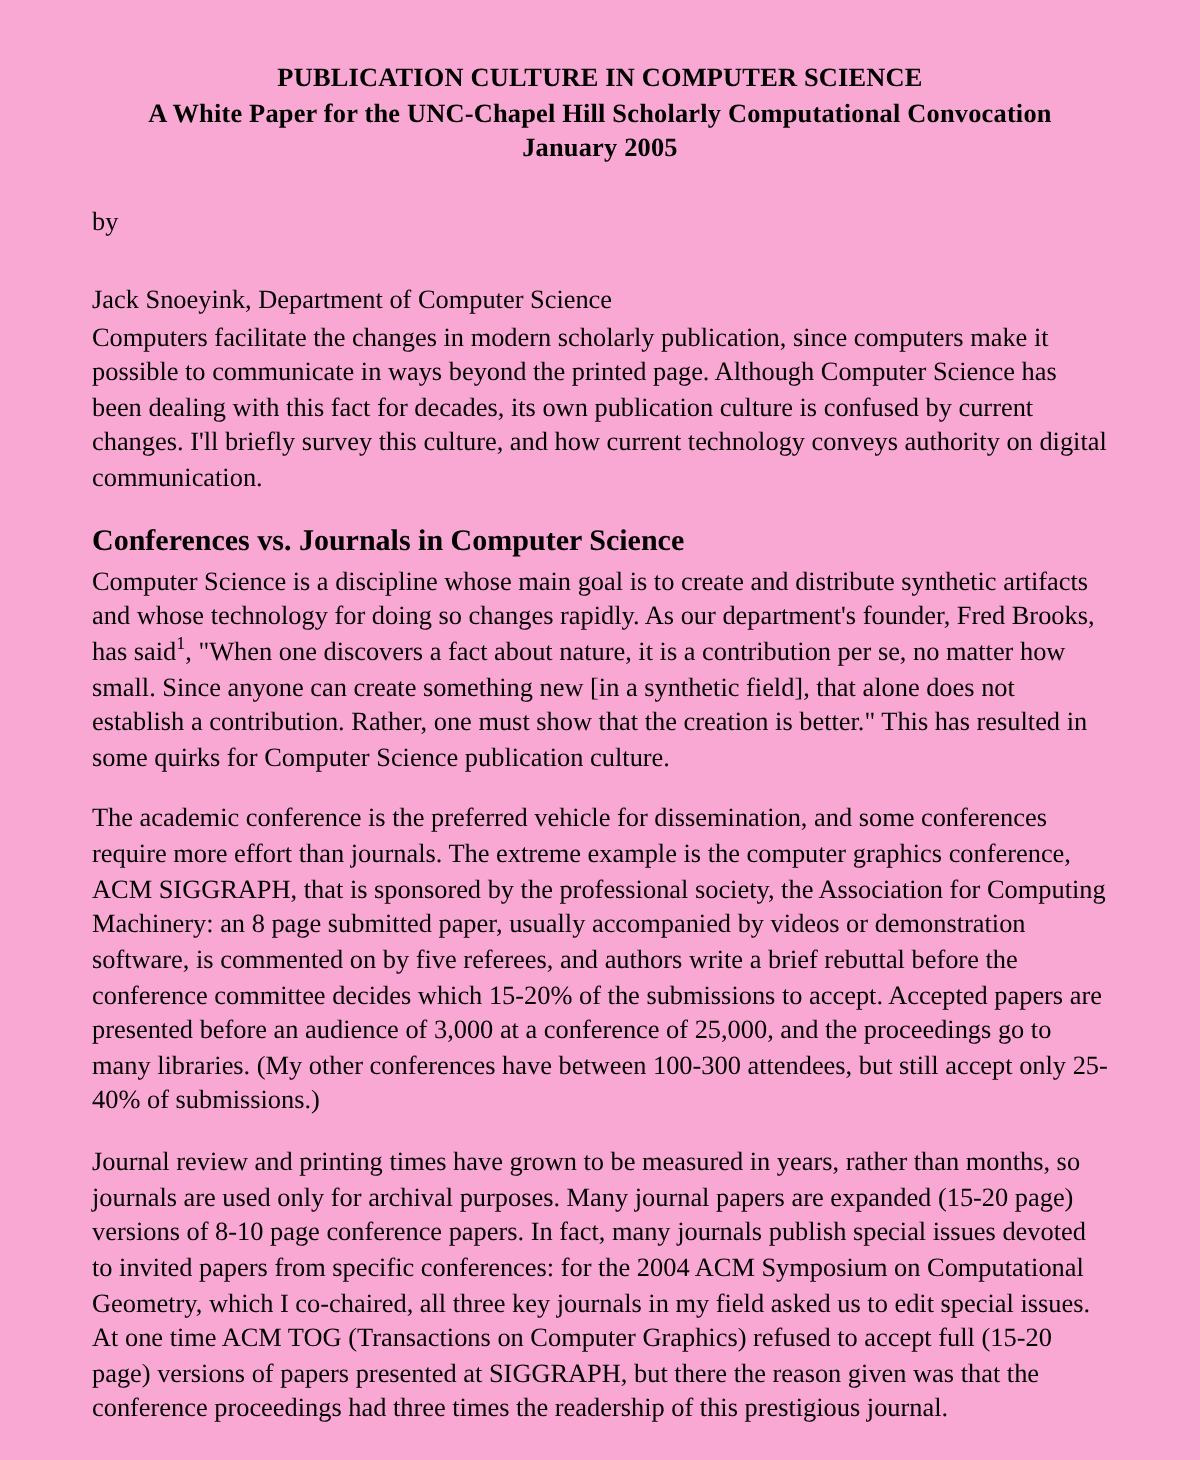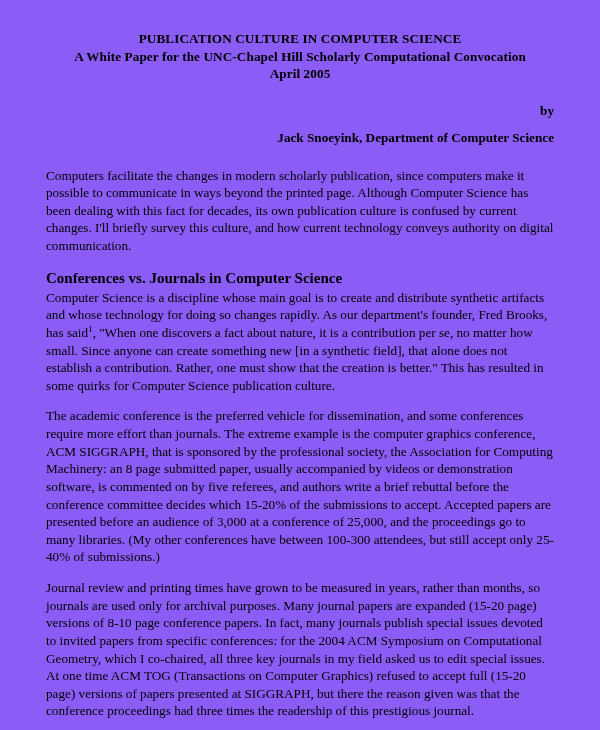--- a/index.html
+++ b/index.html
@@ -11,57 +11,55 @@
     width: 600px;
     height: 730px;
     overflow: hidden;
     font-family: "Liberation Serif", serif;
     color: #000000;
   }
   .page {
     position: relative;
     width: 600px;
     height: 730px;
-    background: #8b5cf6;
+    background: #f9a8d4;
     box-sizing: border-box;
     padding: 30px 46px 0 46px;
   }
   .title-block {
     text-align: center;
     font-weight: bold;
     font-size: 13.2px;
     line-height: 1.34;
     letter-spacing: 0.1px;
   }
   .title-line {
     display: block;
   }
   .byline-block {
-    text-align: right;
+    text-align: left;
     font-size: 13.2px;
     line-height: 1.42;
     margin-top: 19px;
-    font-weight: bold;
   }
   .byline-by {
     display: block;
   }
   .byline-author {
     display: block;
-    margin-top: 8px;
+    margin-top: 20px;
   }
   p.body-para {
     font-size: 13.2px;
     line-height: 1.335;
     text-align: left;
     margin: 0 0 13px 0;
     hyphens: none;
   }
   p.body-para.first {
-    margin-top: 19px;
   }
   h2.section-head {
     font-size: 15px;
     font-weight: bold;
     margin: 0 0 1px 0;
     line-height: 1.335;
   }
   .sup {
     font-size: 9px;
     vertical-align: super;
@@ -69,21 +67,21 @@
   }
 </style>
 </head>
 <body>
 
 <div class="page">
 
   <div class="title-block">
     <span class="title-line">PUBLICATION CULTURE IN COMPUTER SCIENCE</span>
     <span class="title-line">A White Paper for the UNC-Chapel Hill Scholarly Computational Convocation</span>
-    <span class="title-line">April 2005</span>
+    <span class="title-line">January 2005</span>
   </div>
 
   <div class="byline-block">
     <span class="byline-by">by</span>
     <span class="byline-author">Jack Snoeyink, Department of Computer Science</span>
   </div>
 
   <p class="body-para first">Computers facilitate the changes in modern scholarly publication, since computers make it possible to communicate in ways beyond the printed page. Although Computer Science has been dealing with this fact for decades, its own publication culture is confused by current changes. I'll briefly survey this culture, and how current technology conveys authority on digital communication.</p>
 
   <h2 class="section-head">Conferences vs. Journals in Computer Science</h2>

